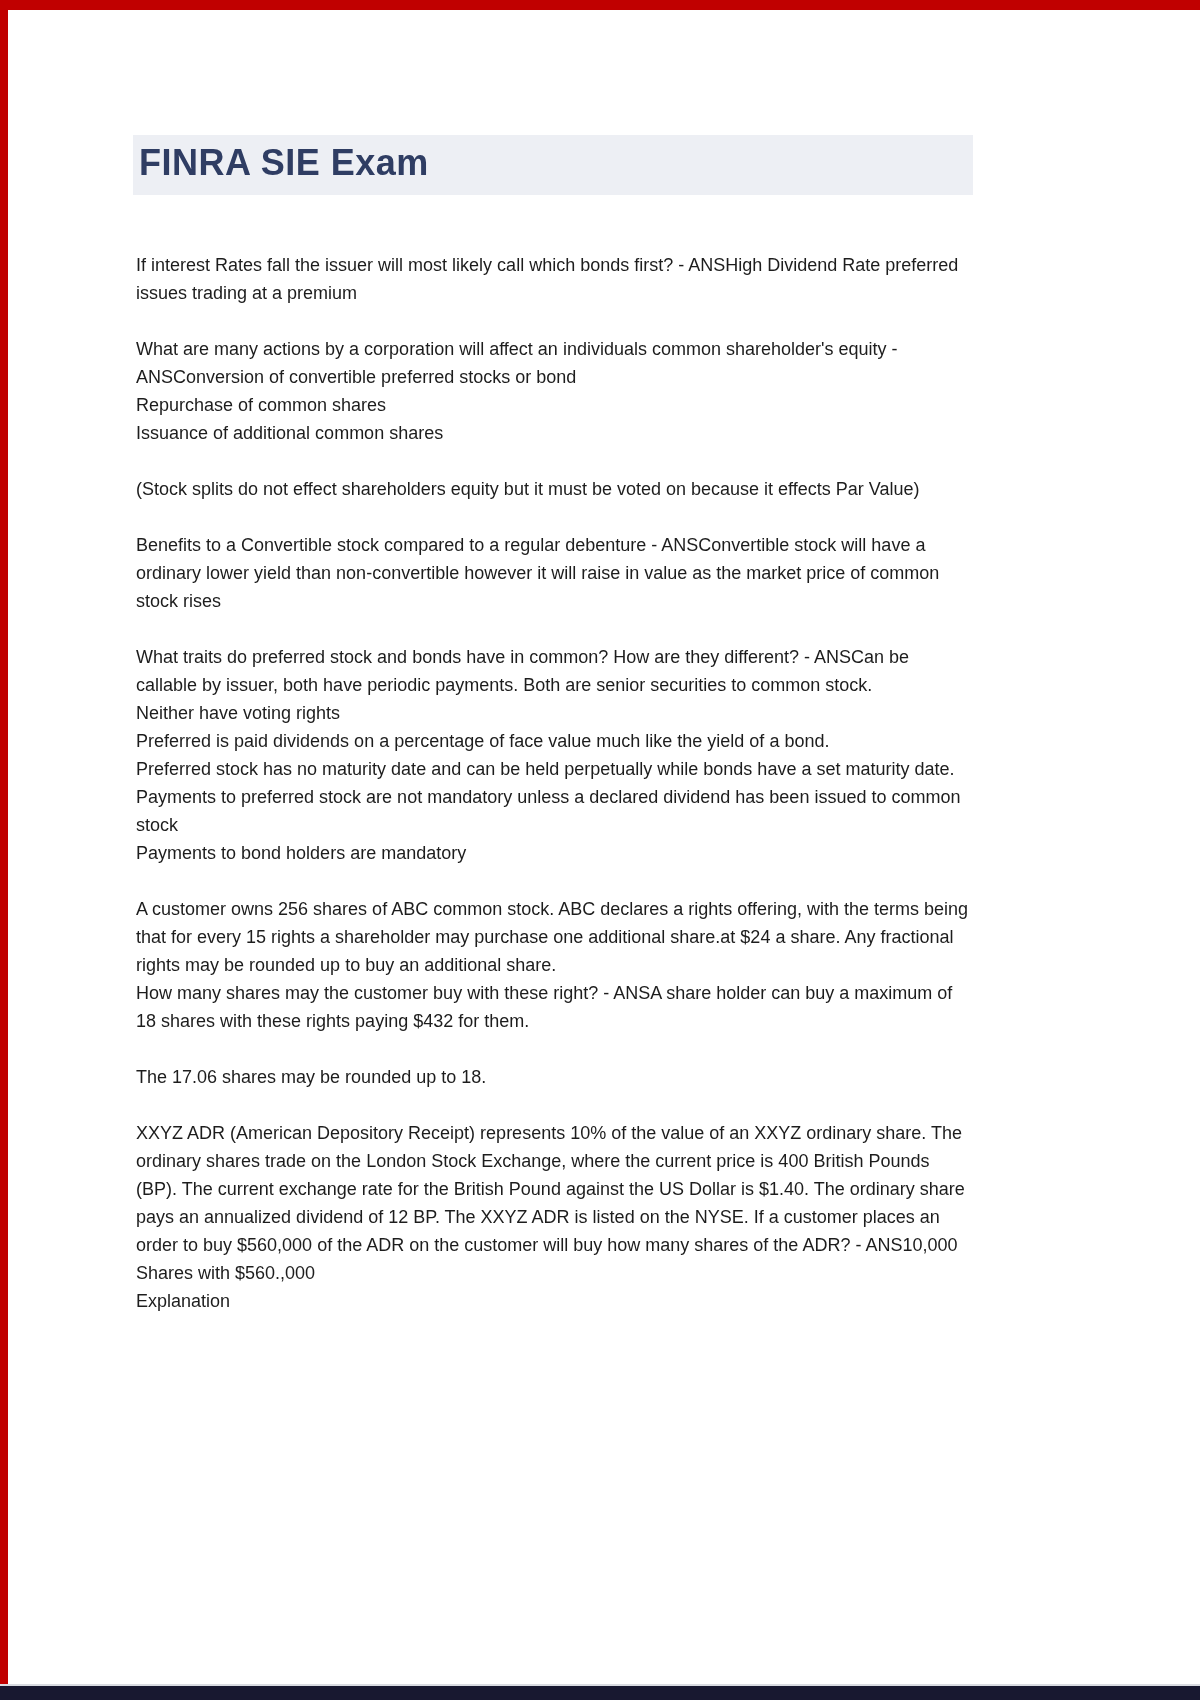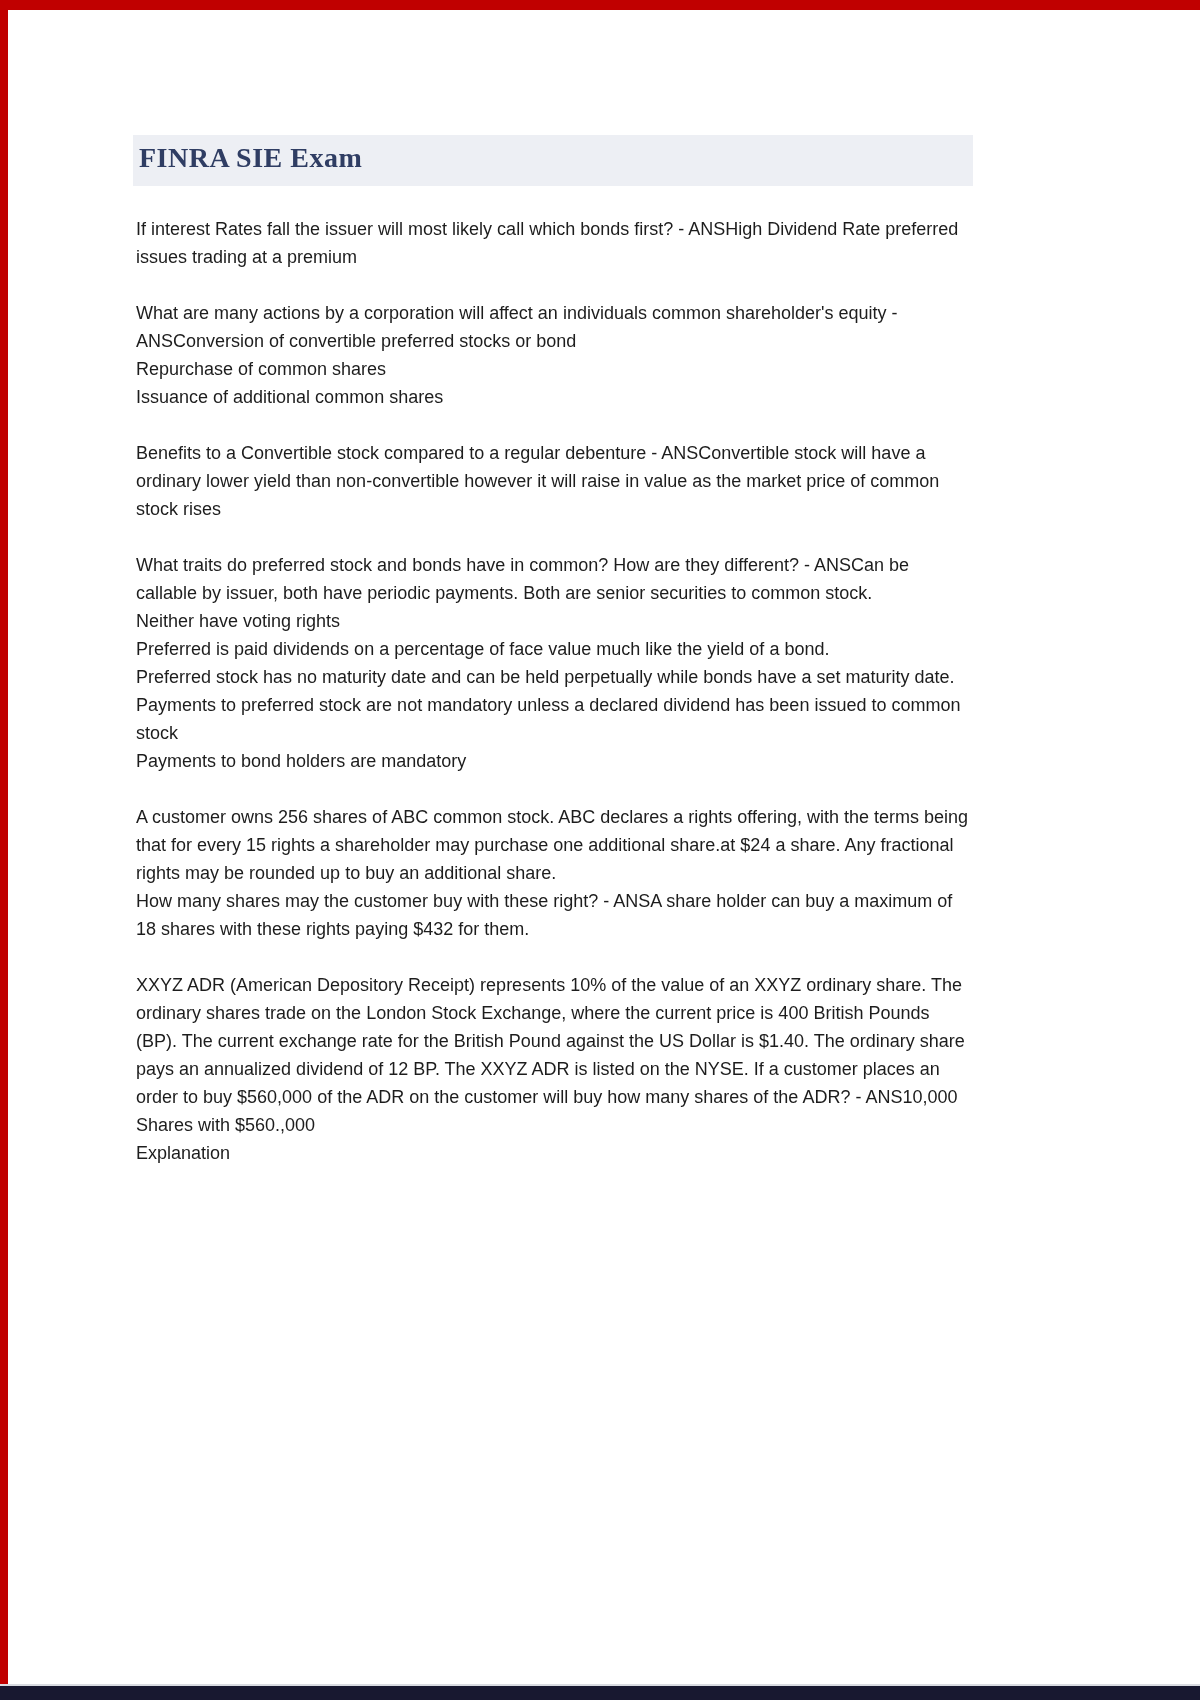--- a/index.html
+++ b/index.html
@@ -38,29 +38,28 @@
     .content {
       position: absolute; top: 0; left: 0;
       width: 100%;
     }
     .title-banner {
       margin: 135px 227px 0 133px;
       background: #edeff4;
       padding: 8px 8px 12px 6px;
     }
     .page-title {
-      font-size: 28px;
+      font-size: 36px;
       font-weight: bold;
       color: #2f3d63;
       letter-spacing: 0.5px;
       line-height: 1.1;
-      font-family: Liberation Serif, serif;
     }
     .doc-body {
-      margin: 29px 230px 0 136px;
+      margin: 56px 230px 0 136px;
       color: #1d1d1d;
       font-size: 18px;
       line-height: 28px;
     }
     .para {
       white-space: pre-line;
       margin: 0 0 28px 0;
     }
   </style>
 </head>
@@ -73,29 +72,31 @@
 
   <div class="title-banner">
     <div class="page-title">FINRA SIE Exam</div>
   </div>
 
   <div class="doc-body">
     <div class="para">If interest Rates fall the issuer will most likely call which bonds first? - ANSHigh Dividend Rate preferred issues trading at a premium</div>
     <div class="para">What are many actions by a corporation will affect an individuals common shareholder's equity - ANSConversion of convertible preferred stocks or bond
 Repurchase of common shares
 Issuance of additional common shares</div>
+    <div class="para">(Stock splits do not effect shareholders equity but it must be voted on because it effects Par Value)</div>
     <div class="para">Benefits to a Convertible stock compared to a regular debenture - ANSConvertible stock will have a ordinary lower yield than non-convertible however it will raise in value as the market price of common stock rises</div>
     <div class="para">What traits do preferred stock and bonds have in common? How are they different? - ANSCan be callable by issuer, both have periodic payments. Both are senior securities to common stock.
 Neither have voting rights
 Preferred is paid dividends on a percentage of face value much like the yield of a bond.
 Preferred stock has no maturity date and can be held perpetually while bonds have a set maturity date.
 Payments to preferred stock are not mandatory unless a declared dividend has been issued to common stock
 Payments to bond holders are mandatory</div>
     <div class="para">A customer owns 256 shares of ABC common stock. ABC declares a rights offering, with the terms being that for every 15 rights a shareholder may purchase one additional share.at $24 a share. Any fractional rights may be rounded up to buy an additional share.
 How many shares may the customer buy with these right? - ANSA share holder can buy a maximum of 18 shares with these rights paying $432 for them.</div>
+    <div class="para">The 17.06 shares may be rounded up to 18.</div>
     <div class="para">XXYZ ADR (American Depository Receipt) represents 10% of the value of an XXYZ ordinary share. The ordinary shares trade on the London Stock Exchange, where the current price is 400 British Pounds (BP). The current exchange rate for the British Pound against the US Dollar is $1.40. The ordinary share pays an annualized dividend of 12 BP. The XXYZ ADR is listed on the NYSE. If a customer places an order to buy $560,000 of the ADR on the customer will buy how many shares of the ADR? - ANS10,000 Shares with $560.,000
 Explanation</div>
   </div>
 
 </div>
 
 <div class="bottom-hairline"></div>
 <div class="bottom-bar"></div>
 
 </body></html>

